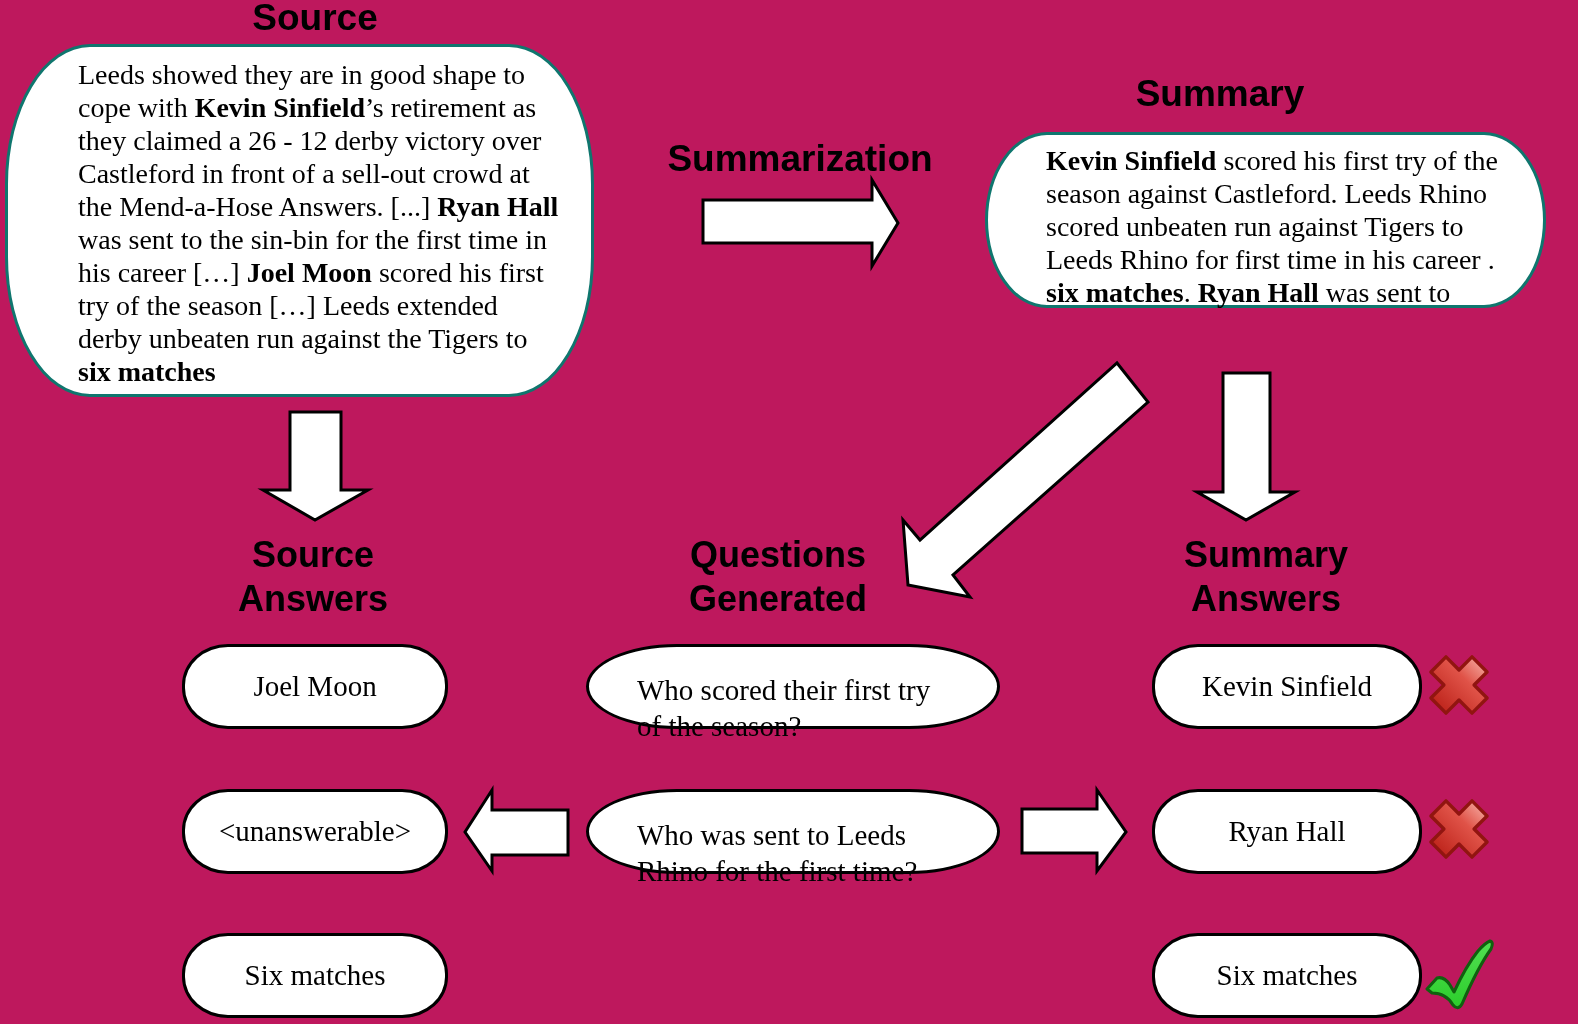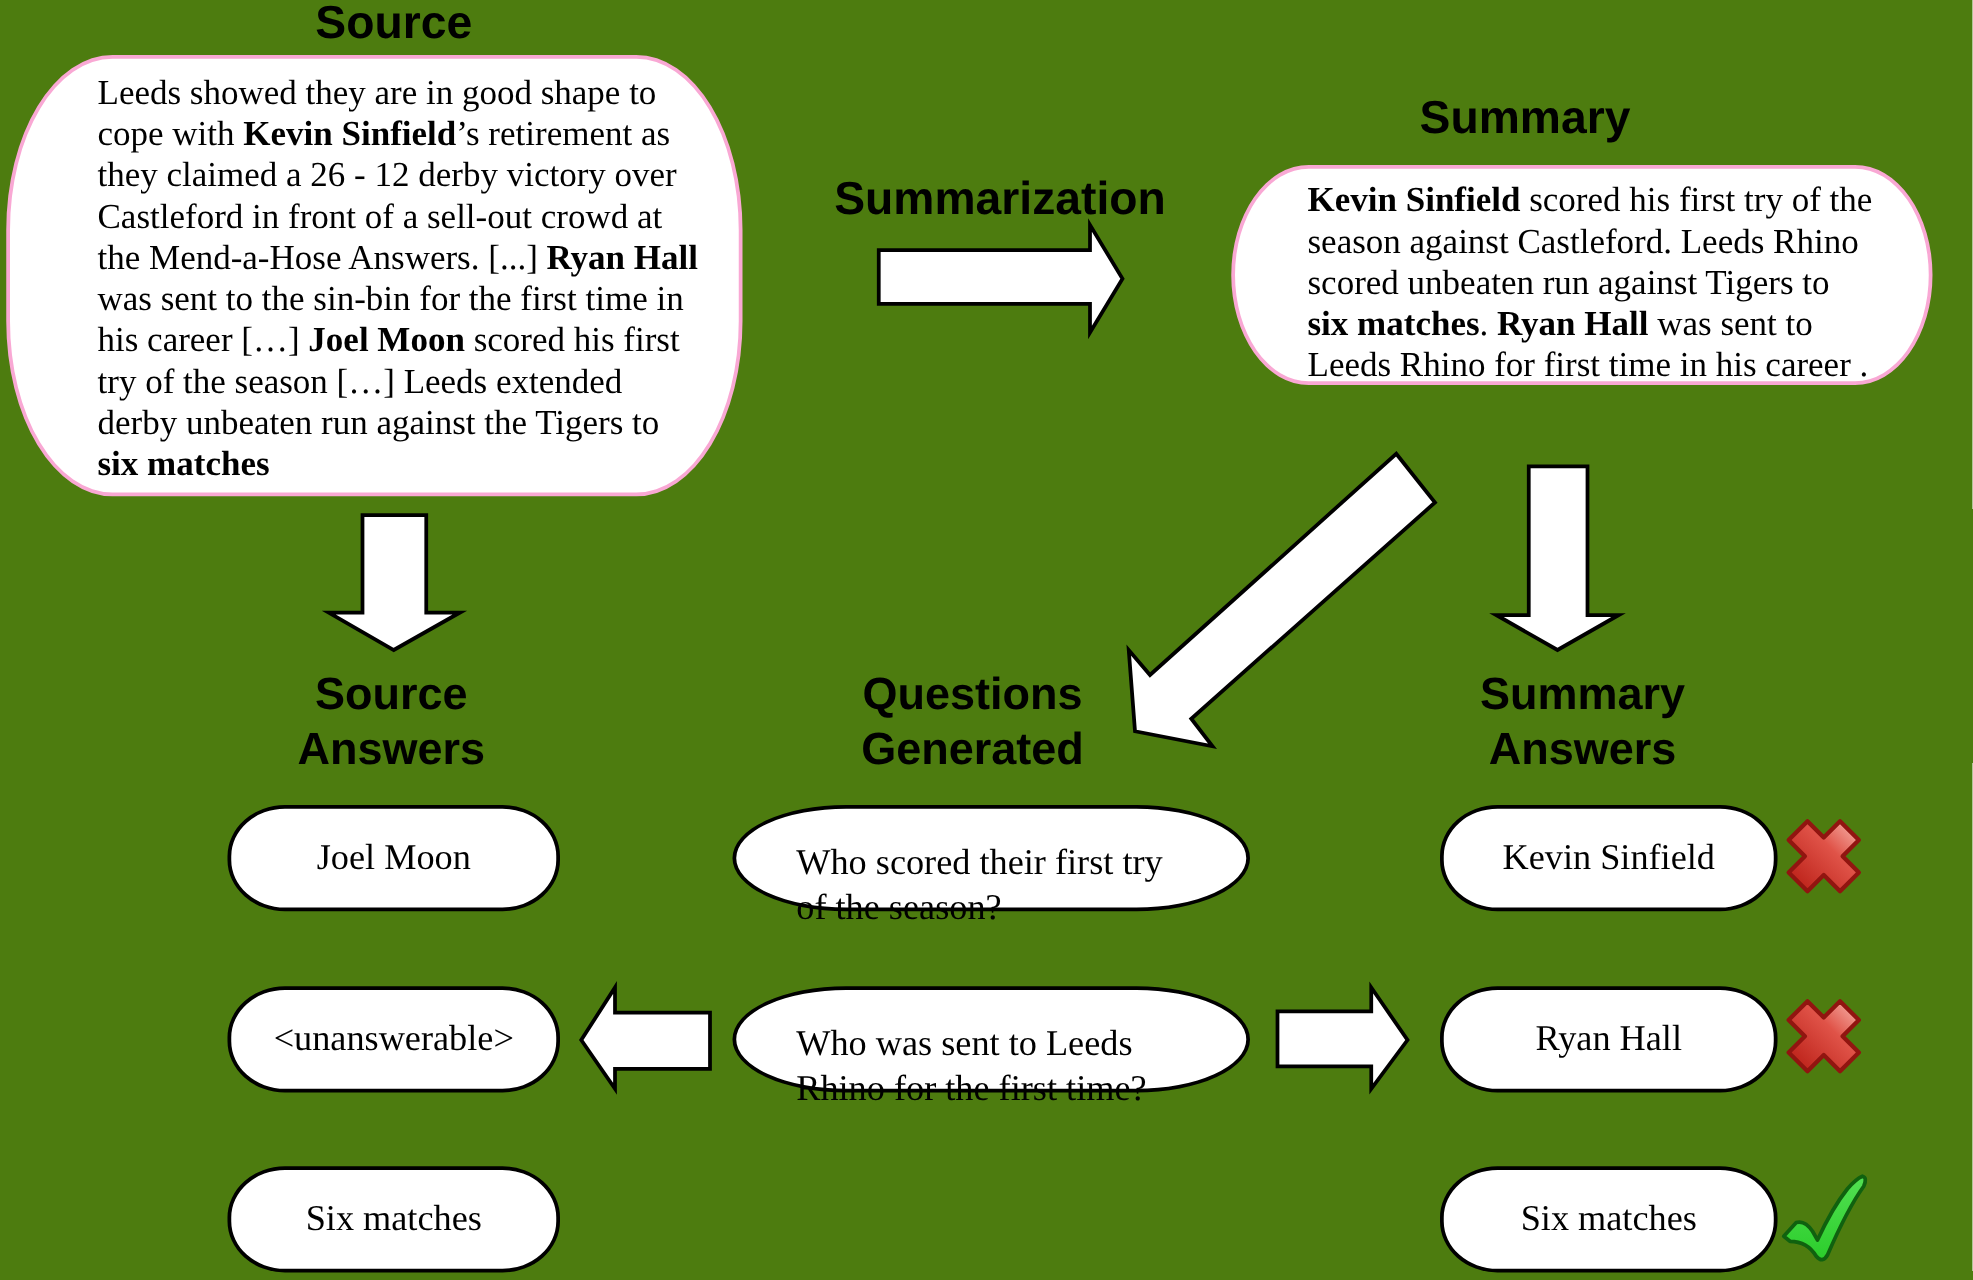--- a/index.html
+++ b/index.html
@@ -1,22 +1,22 @@
 <!DOCTYPE html>
 <html><head>
 <meta charset="utf-8">
 <style>
   html,body{margin:0;padding:0;background:#ffffff;}
-  .canvas{position:relative;width:1578px;height:1024px;background:#4d7c0f;overflow:hidden;
+  .canvas{position:relative;width:1578px;height:1024px;background:#be185d;overflow:hidden;
           font-family:"Liberation Serif", serif;color:#000;}
   .heading{position:absolute;font-family:"Liberation Sans", sans-serif;font-weight:bold;
            text-align:center;font-size:37px;line-height:40px;letter-spacing:0px;}
   .col-label{position:absolute;font-family:"Liberation Sans", sans-serif;font-weight:bold;
              text-align:center;font-size:36px;line-height:44px;}
-  .bubble{position:absolute;border:3px solid #f9a8d4;background:#fff;box-sizing:border-box;}
+  .bubble{position:absolute;border:3px solid #0f766e;background:#fff;box-sizing:border-box;}
   .bubble .txt{font-size:28px;line-height:33px;}
   .bubble b, .oval b{font-weight:bold;}
   #source-bubble{left:5px;top:44px;width:589px;height:353px;border-radius:85px / 140px;
                  padding:11px 28px 0 70px;}
   #summary-bubble{left:985px;top:132px;width:561px;height:176px;border-radius:62px / 88px;
                   padding:9px 26px 0 58px;}
   .oval{position:absolute;border:3px solid #000;background:#fff;box-sizing:border-box;
         height:85px;font-size:29px;}
   .oval.center{display:flex;align-items:center;justify-content:center;text-align:center;}
   .oval.left-col{left:182px;width:266px;border-radius:46px / 41px;}
@@ -60,22 +60,22 @@
     <div class="txt"><span>his career […] </span><b>Joel Moon</b><span> scored his first</span></div>
     <div class="txt"><span>try of the season […]  Leeds extended</span></div>
     <div class="txt"><span>derby unbeaten run against the Tigers to</span></div>
     <div class="txt"><b>six matches</b></div>
   </div>
 
   <div class="bubble" id="summary-bubble">
     <div class="txt"><b>Kevin Sinfield</b><span> scored his first try of the</span></div>
     <div class="txt"><span>season against Castleford. Leeds Rhino</span></div>
     <div class="txt"><span>scored unbeaten run against Tigers to</span></div>
+    <div class="txt"><span>Leeds Rhino for first time in his career .</span></div>
     <div class="txt"><b>six matches</b><span>. </span><b>Ryan Hall</b><span> was sent to</span></div>
-    <div class="txt"><span>Leeds Rhino for first time in his career .</span></div>
   </div>
 
   <svg class="shape" style="left:700px;top:178px;" width="205" height="92" viewBox="0 0 205 92">
     <polygon points="3,22 172,22 172,2 198,45 172,88 172,65 3,65" fill="#fff" stroke="#000" stroke-width="3"></polygon>
   </svg>
 
   <svg class="shape" style="left:258px;top:408px;" width="115" height="115" viewBox="0 0 115 115">
     <polygon points="32,4 83,4 83,82 110,82 57,112 5,82 32,82" fill="#fff" stroke="#000" stroke-width="3"></polygon>
   </svg>
 

